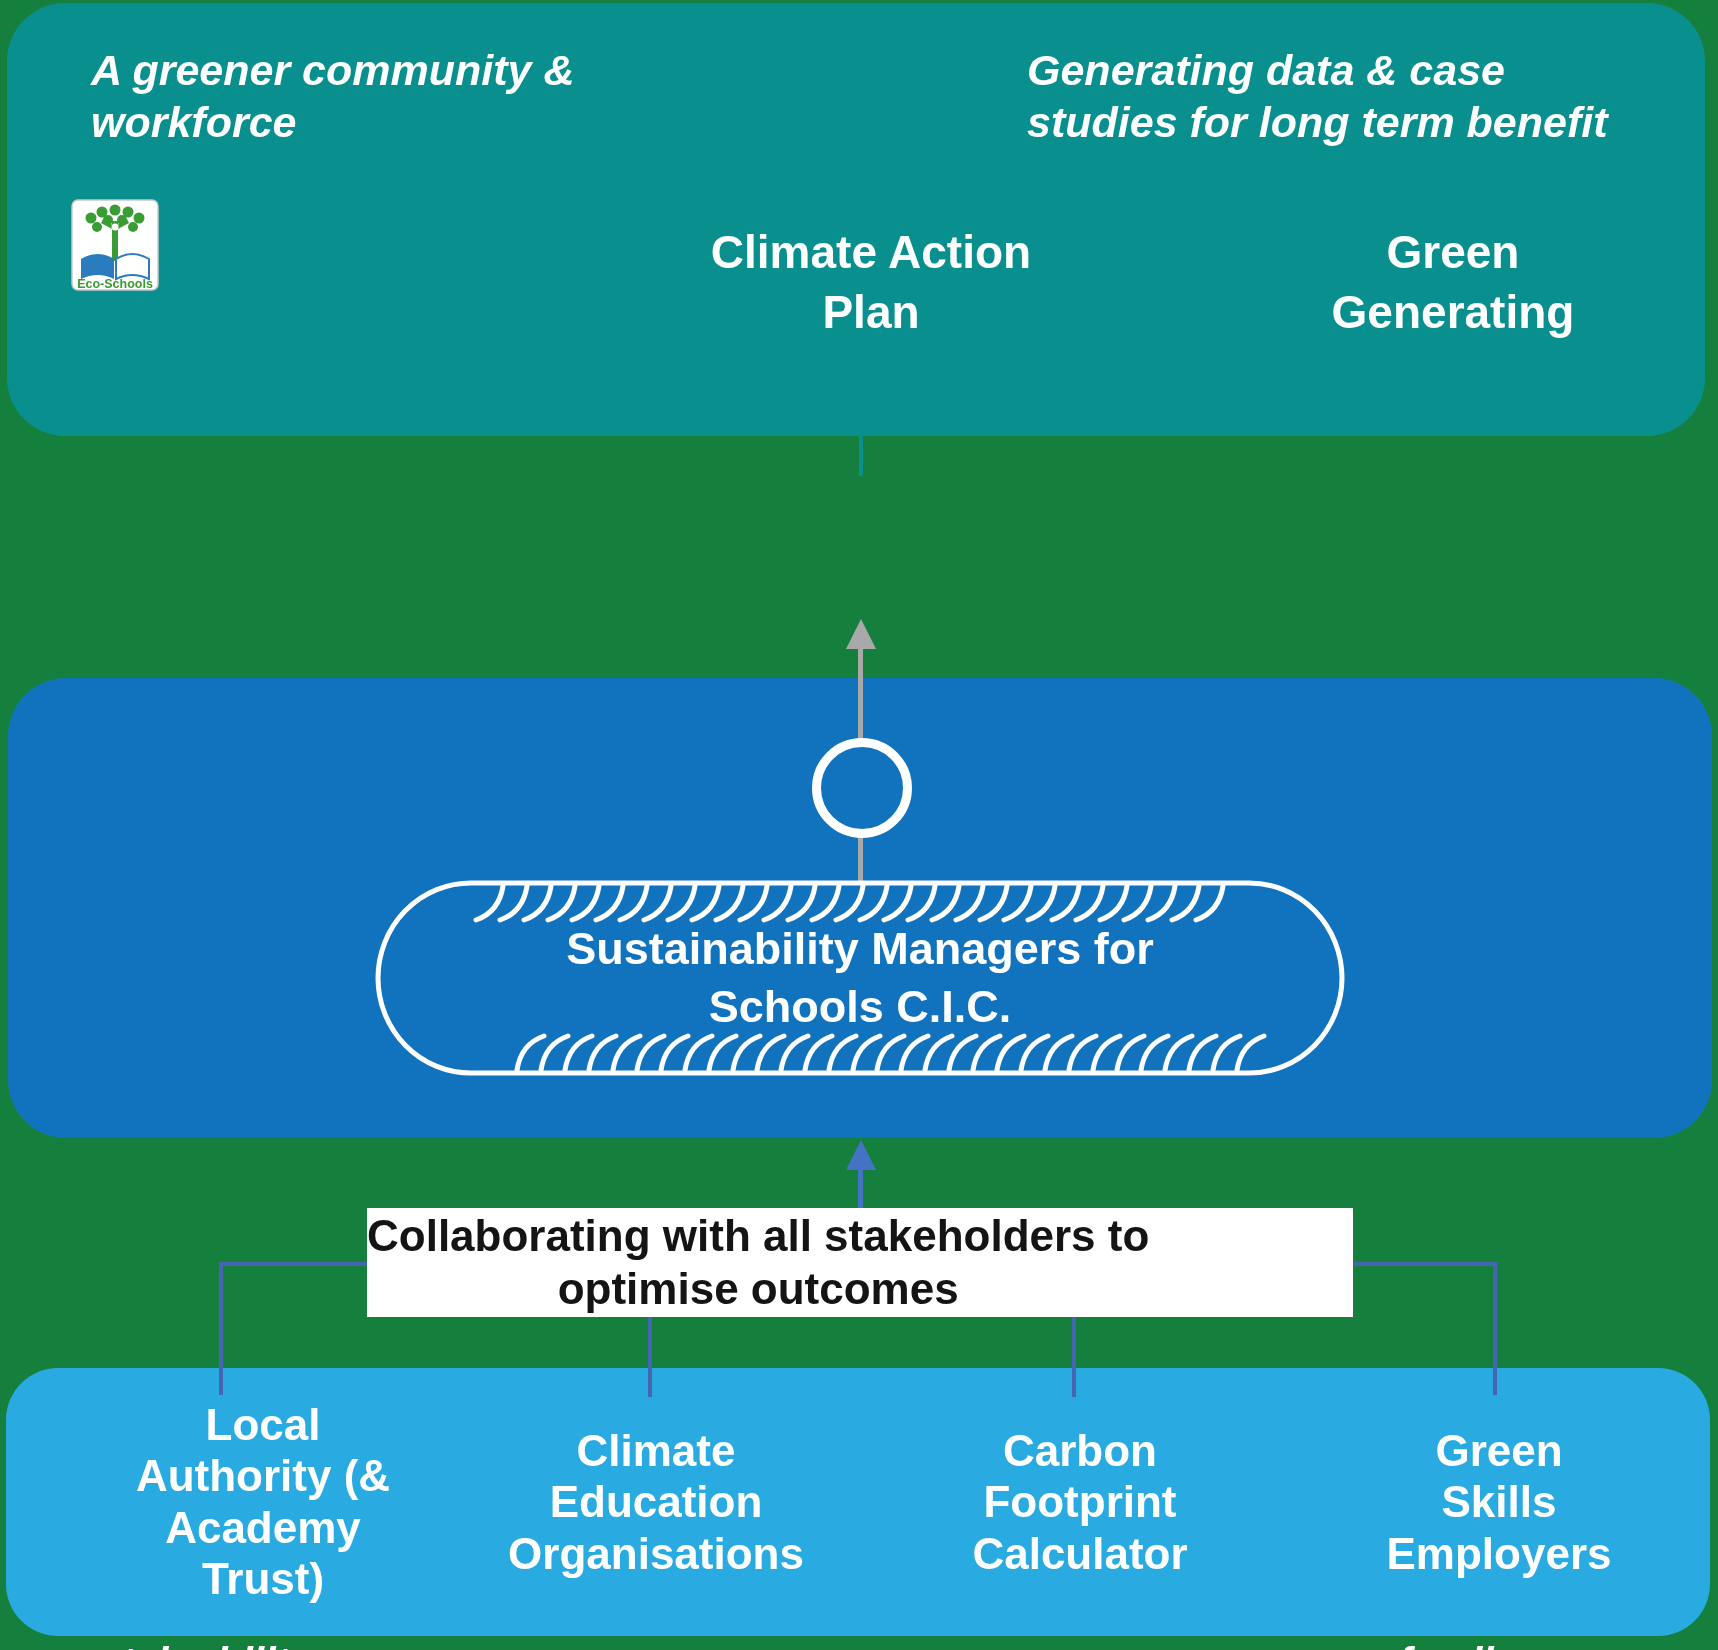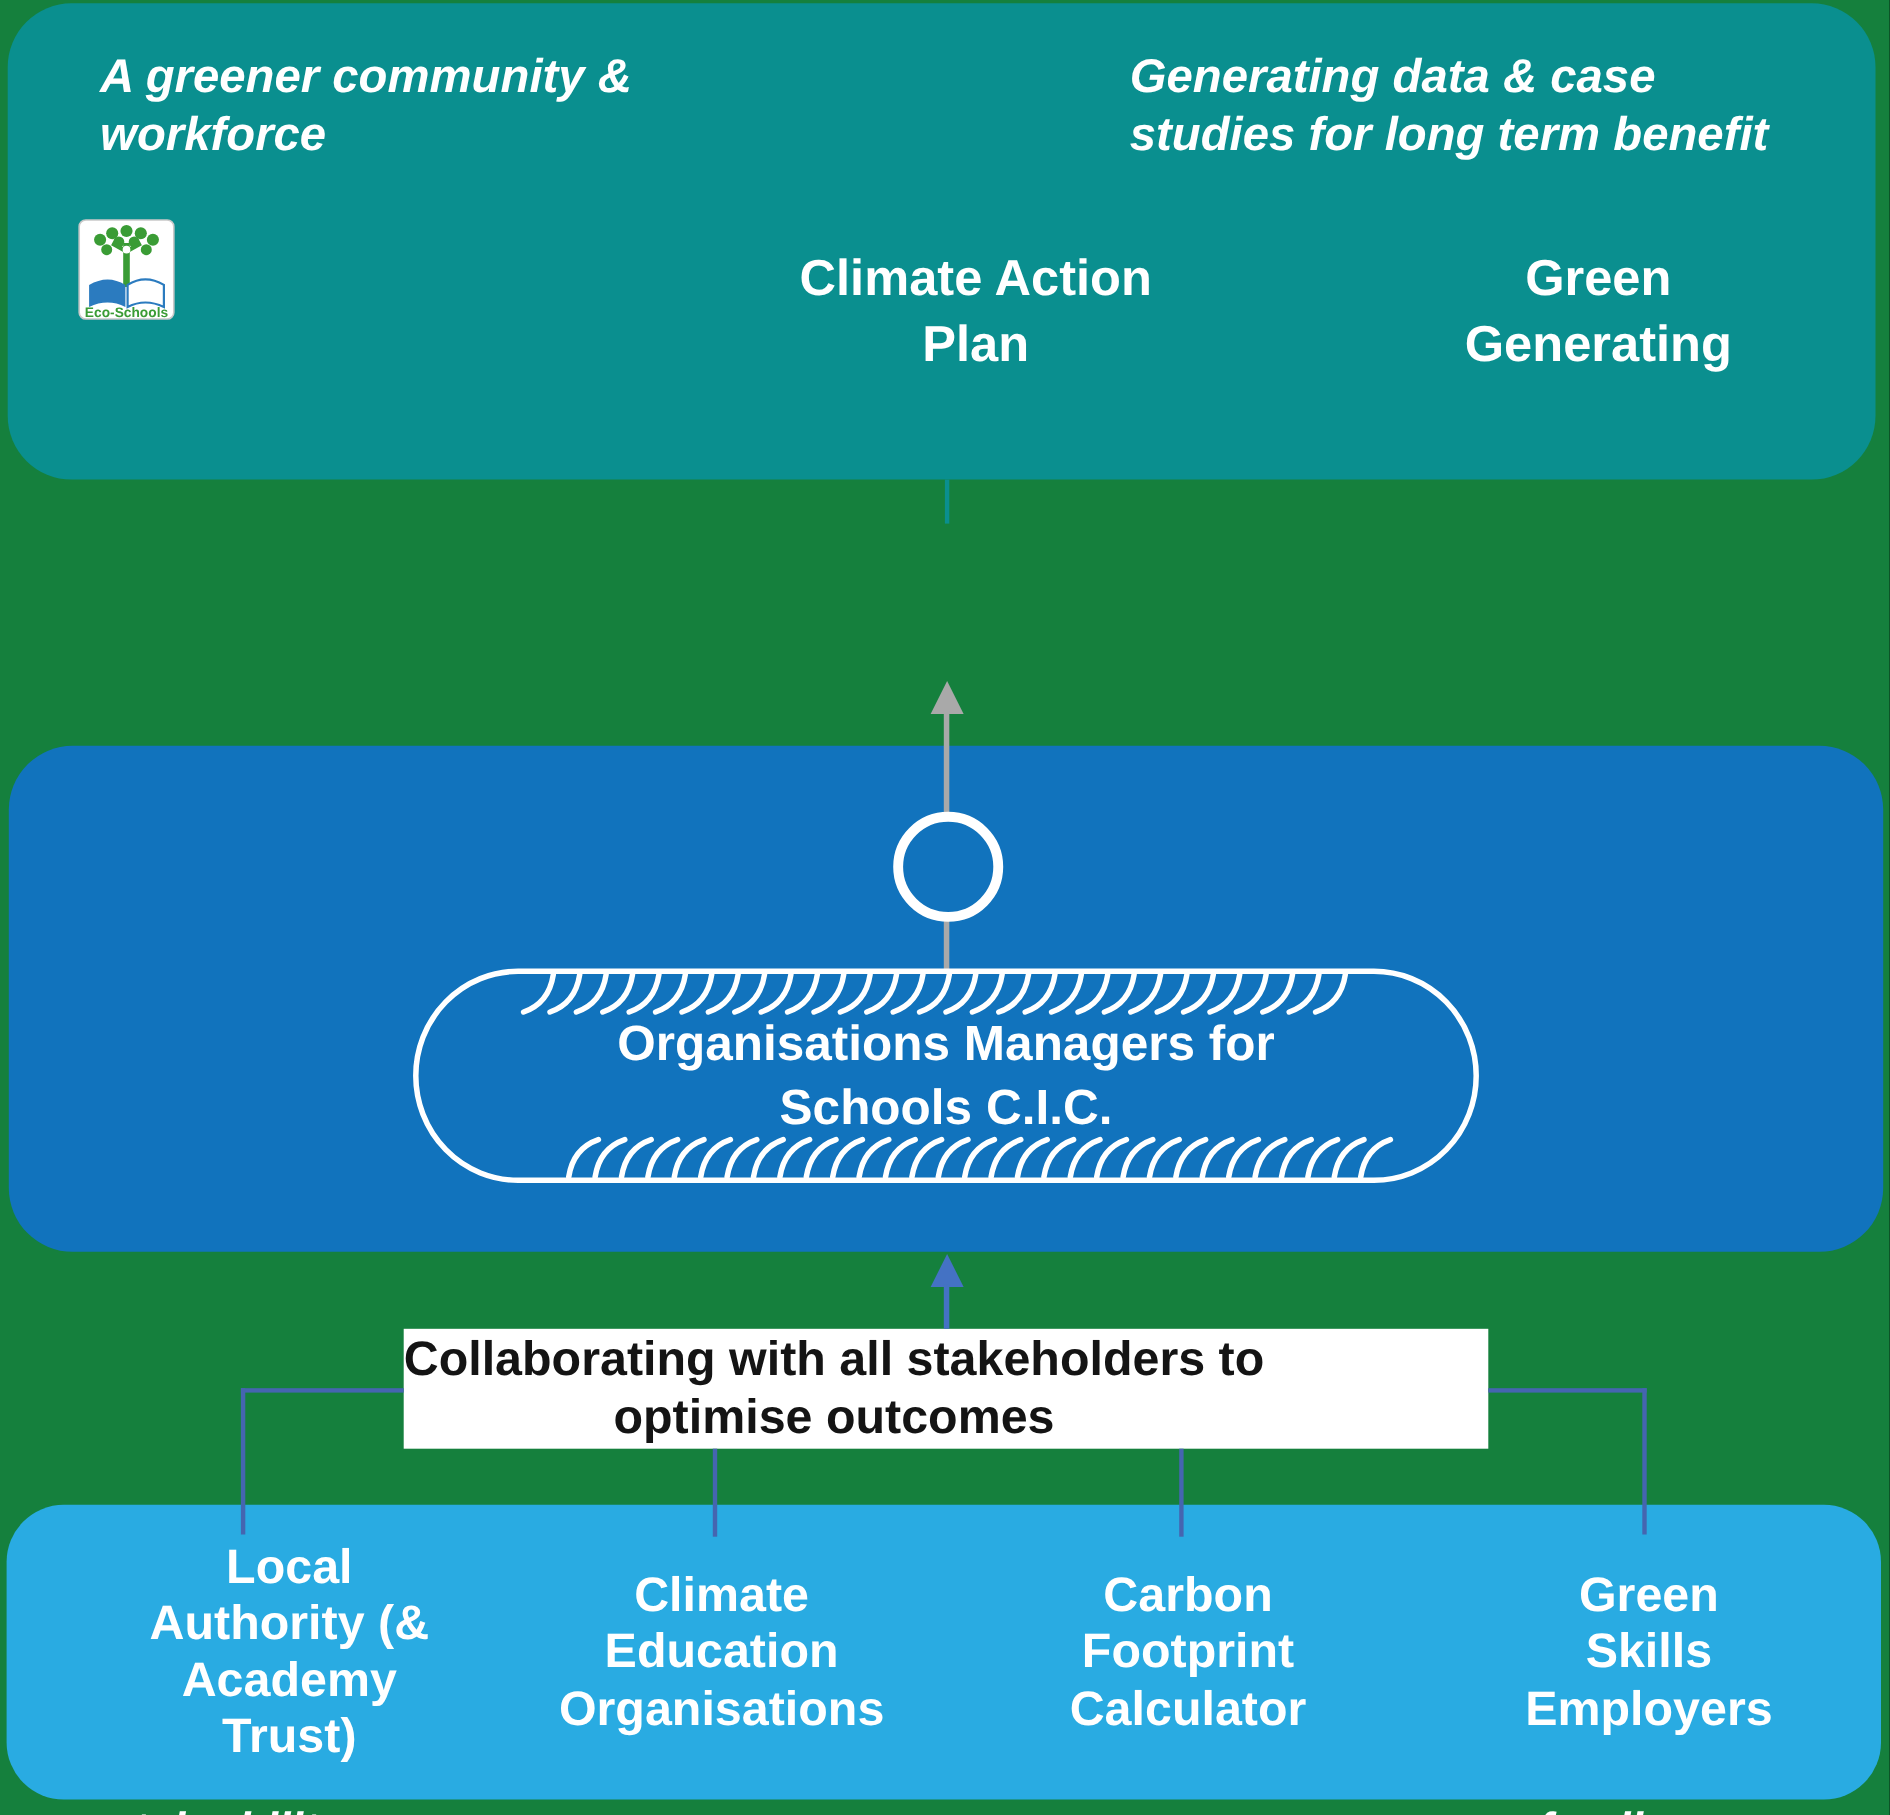--- a/index.html
+++ b/index.html
@@ -13,21 +13,21 @@
               display:flex;align-items:center;justify-content:center;color:#fff;font-weight:bold;font-size:46px;}
   .white-box{left:367px;top:1208px;width:986px;height:109px;background:#fff;color:#141414;
              display:flex;align-items:center;justify-content:flex-start;text-align:center;
              font-weight:bold;font-size:44px;line-height:1.2;white-space:pre-line;z-index:1;}
   .txt{position:absolute;color:#fff;font-weight:bold;white-space:pre-line;}
   .italic{font-style:italic;}
   .ctr{text-align:center;transform:translateX(-50%);}
   .note-tl{left:84px;top:42px;font-size:43px;line-height:1.2;}
   .note-tr{left:1020px;top:42px;font-size:43px;line-height:1.2;}
   .eco-label{left:292px;top:190px;font-size:46px;line-height:1.15;}
-  .climate-label{left:864px;top:220px;font-size:46px;line-height:1.3;margin-left:16px;}
+  .climate-label{left:864px;top:220px;font-size:46px;line-height:1.3;}
   .green-label{left:1446px;top:220px;font-size:46px;line-height:1.3;}
   .left-note{left:42px;top:698px;font-size:41px;line-height:1.27;}
   .manager-label{left:962px;top:710px;font-size:44px;line-height:1.27;color:#000;}
   .right-note{left:1390px;top:698px;font-size:41px;line-height:1.27;}
   .stake{top:50%;transform:translate(-50%,-50%);text-align:center;font-size:44px;line-height:1.17;position:absolute;
          color:#fff;font-weight:bold;white-space:pre-line;}
   .vline,.hline{position:absolute;z-index:2;}
   .teal-line{left:859px;top:436px;width:4px;height:40px;background:var(--teal);}
   .gray-line{left:858px;top:647px;width:5px;height:235px;background:var(--gray);z-index:1;}
   .gray-head{position:absolute;left:846px;top:619px;width:0;height:0;z-index:1;
@@ -117,21 +117,21 @@
   </div>
 
   <div class="circle-node"></div>
 
   <div class="rope">
     <svg width="970" height="196" viewBox="0 0 970 196">
       <path d="M96 3 H874 A93 95 0 0 1 967 98 A93 95 0 0 1 874 193 H96 A93 95 0 0 1 3 98 A93 95 0 0 1 96 3 Z" fill="none" stroke="#ffffff" stroke-width="5"></path>
       <path d="M128 6 q-4 26 -27 34 M152 6 q-4 26 -27 34 M176 6 q-4 26 -27 34 M200 6 q-4 26 -27 34 M224 6 q-4 26 -27 34 M248 6 q-4 26 -27 34 M272 6 q-4 26 -27 34 M296 6 q-4 26 -27 34 M320 6 q-4 26 -27 34 M344 6 q-4 26 -27 34 M368 6 q-4 26 -27 34 M392 6 q-4 26 -27 34 M416 6 q-4 26 -27 34 M440 6 q-4 26 -27 34 M464 6 q-4 26 -27 34 M488 6 q-4 26 -27 34 M512 6 q-4 26 -27 34 M536 6 q-4 26 -27 34 M560 6 q-4 26 -27 34 M584 6 q-4 26 -27 34 M608 6 q-4 26 -27 34 M632 6 q-4 26 -27 34 M656 6 q-4 26 -27 34 M680 6 q-4 26 -27 34 M704 6 q-4 26 -27 34 M728 6 q-4 26 -27 34 M752 6 q-4 26 -27 34 M776 6 q-4 26 -27 34 M800 6 q-4 26 -27 34 M824 6 q-4 26 -27 34 M848 6 q-4 26 -27 34 " fill="none" stroke="#ffffff" stroke-width="5" stroke-linecap="round"></path>
       <path d="M142 190 q4 -26 27 -34 M166 190 q4 -26 27 -34 M190 190 q4 -26 27 -34 M214 190 q4 -26 27 -34 M238 190 q4 -26 27 -34 M262 190 q4 -26 27 -34 M286 190 q4 -26 27 -34 M310 190 q4 -26 27 -34 M334 190 q4 -26 27 -34 M358 190 q4 -26 27 -34 M382 190 q4 -26 27 -34 M406 190 q4 -26 27 -34 M430 190 q4 -26 27 -34 M454 190 q4 -26 27 -34 M478 190 q4 -26 27 -34 M502 190 q4 -26 27 -34 M526 190 q4 -26 27 -34 M550 190 q4 -26 27 -34 M574 190 q4 -26 27 -34 M598 190 q4 -26 27 -34 M622 190 q4 -26 27 -34 M646 190 q4 -26 27 -34 M670 190 q4 -26 27 -34 M694 190 q4 -26 27 -34 M718 190 q4 -26 27 -34 M742 190 q4 -26 27 -34 M766 190 q4 -26 27 -34 M790 190 q4 -26 27 -34 M814 190 q4 -26 27 -34 M838 190 q4 -26 27 -34 M862 190 q4 -26 27 -34 " fill="none" stroke="#ffffff" stroke-width="5" stroke-linecap="round"></path>
     </svg>
-    <div class="rope-label">Organisations Managers for
+    <div class="rope-label">Sustainability Managers for
 Schools C.I.C.</div>
   </div>
 
   <div class="blue-head"></div>
   <div class="vline blue-line"></div>
 
   <div class="box white-box">
     <span>Collaborating with all stakeholders to
 optimise outcomes</span>
   </div>

